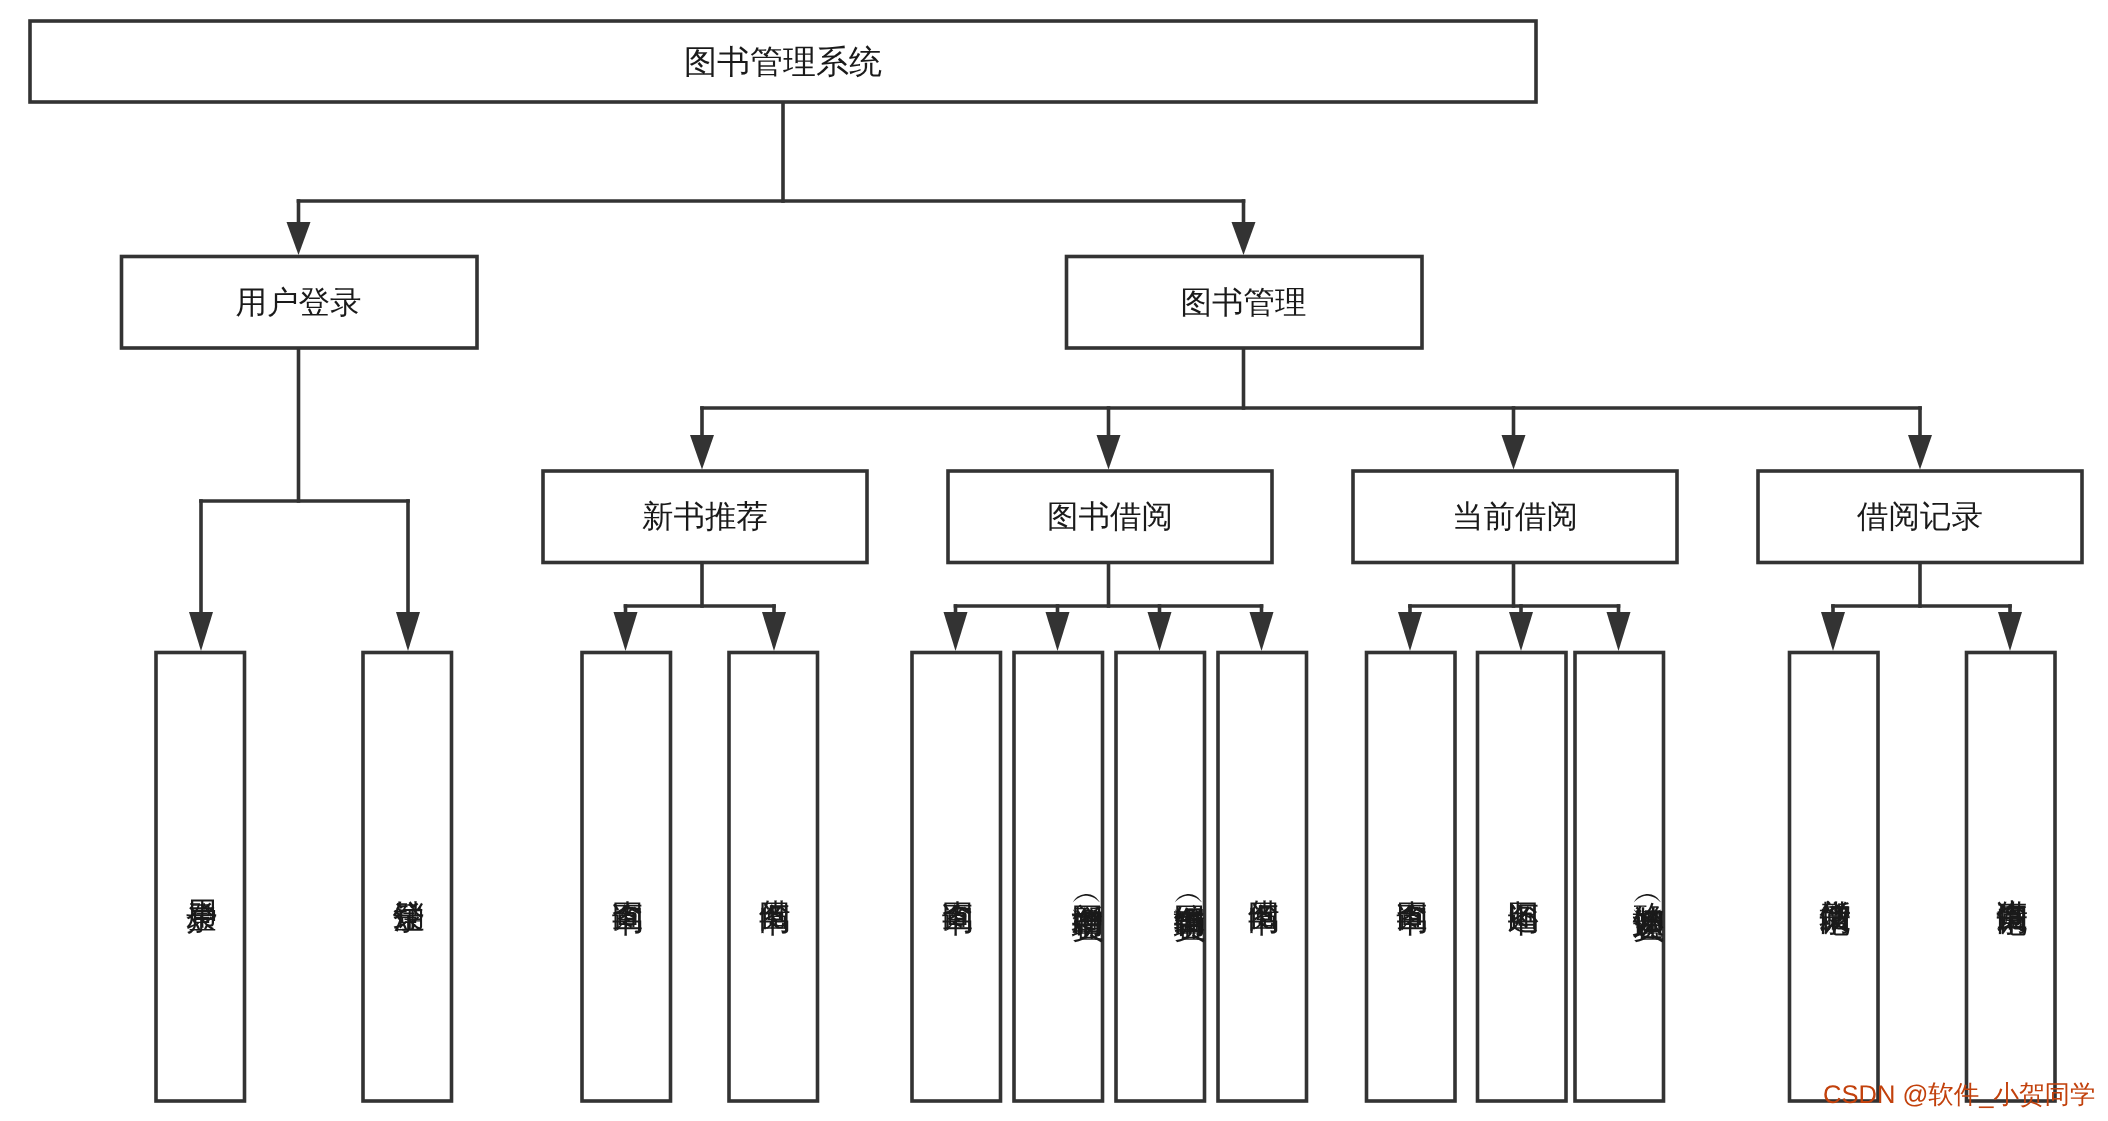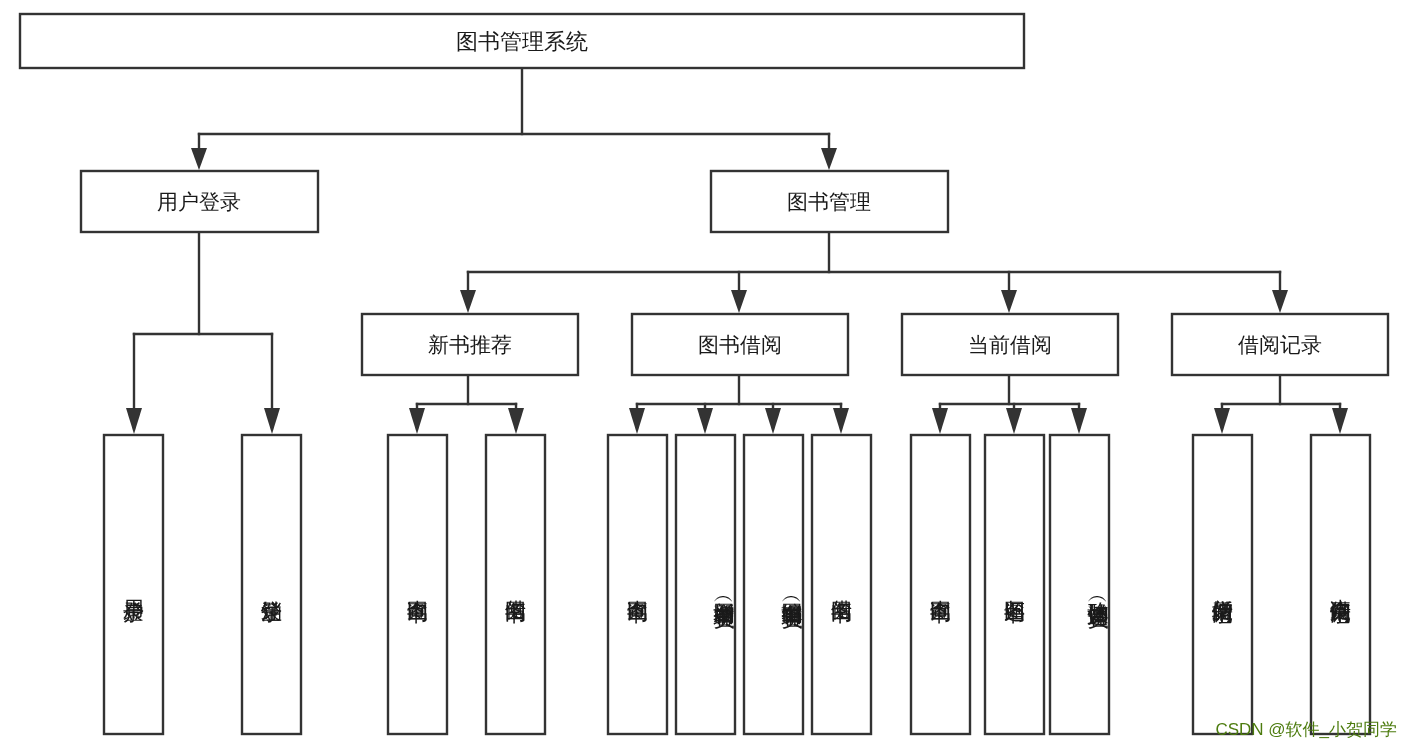--- a/index.html
+++ b/index.html
@@ -63,21 +63,21 @@
     align-items: center;
     justify-content: center;
     white-space: nowrap;
     letter-spacing: 1px;
     pointer-events: none;
   }
   .watermark {
     position: absolute;
     right: 8px;
     bottom: 6px;
-    color: #4d7c0f;
+    color: #c2410c;
     font-size: 17px;
     font-family: "Liberation Sans", "DejaVu Sans", sans-serif;
     white-space: nowrap;
   }
 </style>
 </head>
 <body>
 
 <div id="diagram-root">
 

